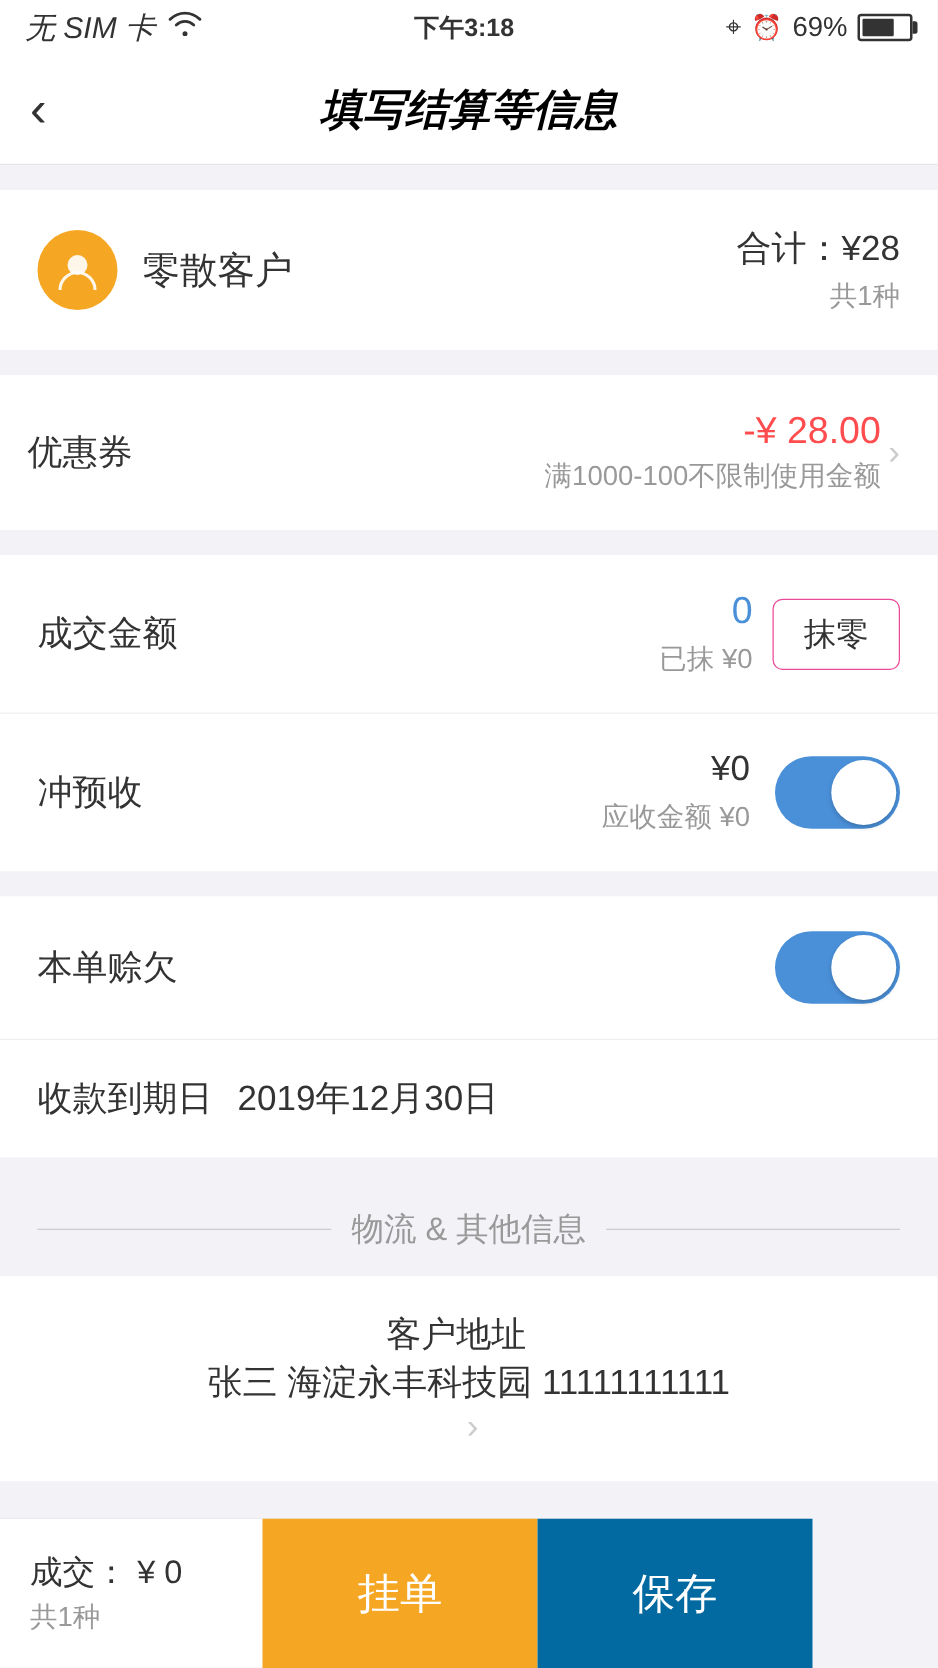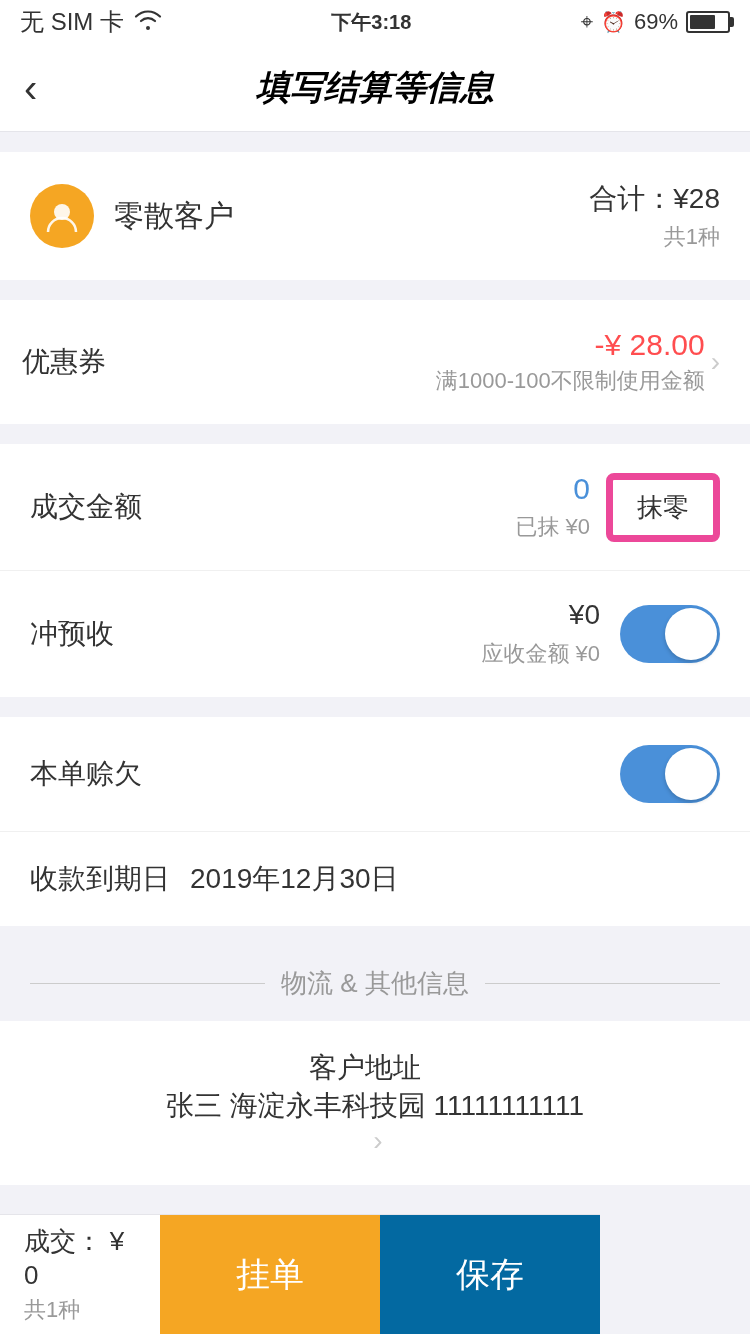--- a/index.html
+++ b/index.html
@@ -19,21 +19,21 @@
       width: 100%;
       height: 44px;
       background: #fff;
       display: flex;
       align-items: center;
       justify-content: space-between;
       padding: 0 20px;
       font-size: 24px;
       font-weight: 500;
     }
-    .status-left { display: flex; align-items: center; gap: 10px; }
+    .status-left { display: flex; align-items: center; gap: 10px; font-style: italic; }
     .status-right { display: flex; align-items: center; gap: 8px; font-size: 22px; }
     .battery {
       display: inline-flex; align-items: center;
       border: 2px solid #333; border-radius: 3px;
       width: 44px; height: 22px; padding: 2px;
       position: relative;
     }
     .battery-fill { background: #333; height: 100%; width: 69%; border-radius: 1px; }
     .battery-tip {
       position: absolute; right: -6px; top: 50%; transform: translateY(-50%);
@@ -99,21 +99,21 @@
     .chevron { color: #ccc; font-size: 28px; margin-left: 6px; }
 
     
     .deal-input-wrap {
       display: flex;
       flex-direction: column;
       align-items: flex-end;
       gap: 6px;
     }
     .round-btn {
-      border: 7px solid #ec4899;
+      border: 1px solid #ec4899;
       border-radius: 8px;
       padding: 10px 24px;
       font-size: 26px;
       color: #333;
       background: #fff;
       cursor: pointer;
       margin-left: 16px;
     }
 
     
@@ -157,21 +157,21 @@
     .addr-label { font-size: 28px; color: #333; flex-shrink: 0; margin-right: 20px; }
     .addr-value { font-size: 28px; color: #333; flex: 1; }
 
     
     .spacer { height: 200px; background: #f2f2f7; }
 
     
     .bottom-bar {
       position: fixed;
       bottom: 0; left: 0;
-      width: 600px;
+      width: 650px;
       height: 120px;
       background: #fff;
       display: flex;
       align-items: center;
       border-top: 1px solid #e5e5ea;
     }
     .bottom-info {
       flex: 1;
       padding: 0 24px;
       display: flex;

